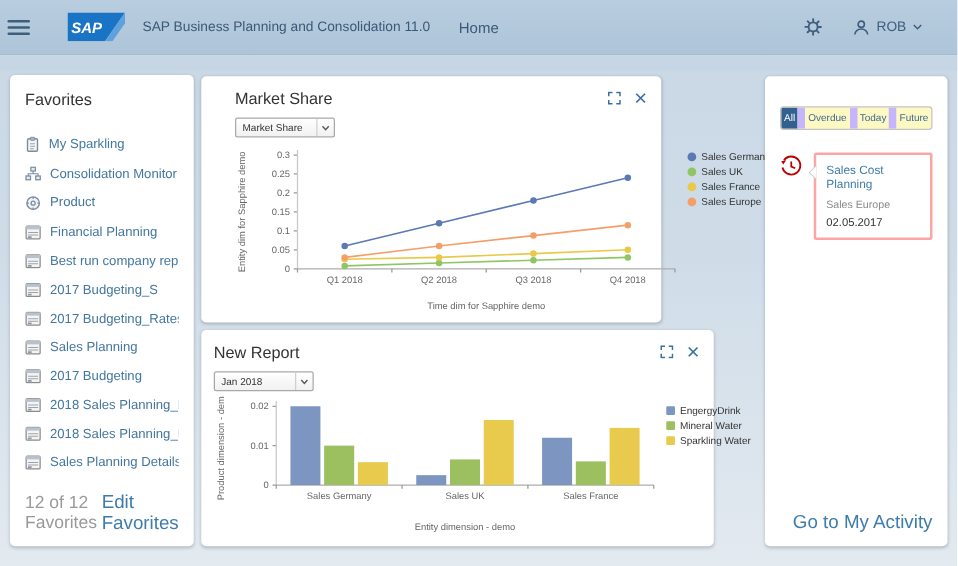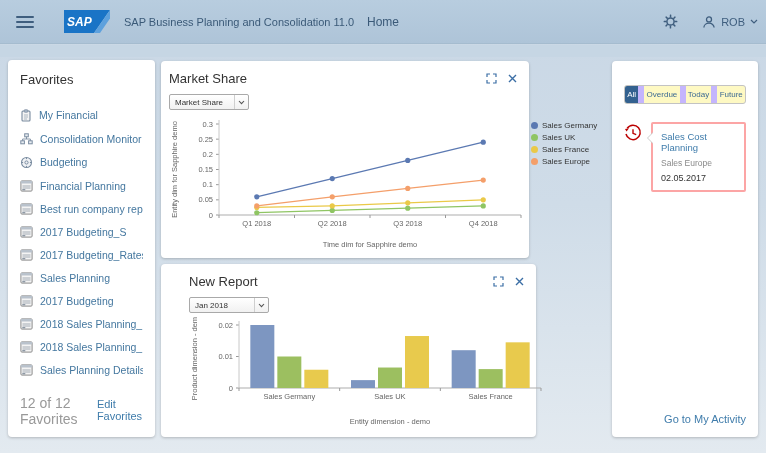--- a/index.html
+++ b/index.html
@@ -4,52 +4,52 @@
 <style>
   * { box-sizing: border-box; }
   body { margin:0; font-family:"Liberation Sans", sans-serif; }
   .page { position:relative; width:766px; height:453px; overflow:hidden;
           background:linear-gradient(180deg,#c9d7e5 0%,#cfdce8 45%,#e3eaf0 100%); }
 
   
   .shell { position:absolute; top:0; left:0; right:0; height:44px;
            background:linear-gradient(#b8cddf,#aec4d8); border-bottom:1px solid #a5bccf;
            display:flex; align-items:center; }
-  .shell-left { display:flex; align-items:center; padding-left:16px; }
+  .shell-left { display:flex; align-items:center; padding-left:6px; }
   .burger { width:18px; cursor:pointer; margin-right:30px; }
   .burger span { display:block; height:2px; background:#3f5e7e; margin:3px 0; border-radius:1px; }
   .logo { margin-right:14px; display:flex; align-items:center; }
   .shell-title { font-size:11px; color:#3b5a78; }
   .shell-center { position:absolute; left:0; right:0; text-align:center; font-size:12px; color:#3b5a78; pointer-events:none; }
   .shell-center span { pointer-events:auto; cursor:pointer; }
-  .shell-right { margin-left:auto; display:flex; align-items:center; gap:24px; padding-right:8px; }
+  .shell-right { margin-left:auto; display:flex; align-items:center; gap:24px; padding-right:28px; }
   .usr { display:flex; align-items:center; gap:5px; font-size:11px; color:#3f5e7e; cursor:pointer; }
   .sub-band { position:absolute; top:45px; left:0; right:0; height:12px; background:#c6d6e4; }
 
   
   .card { position:absolute; background:#fff; border-radius:4px;
           box-shadow:0 1px 3px rgba(0,0,0,.22); }
   #favorites-card { left:8px;  top:60px;  width:147px; height:377px; padding:12px; }
-  #market-share-card { left:161px; top:61px;  width:368px; height:197px; padding:10px 8px; }
-  #new-report-card   { left:161px; top:264px; width:375px; height:173px; padding:10px 28px; }
+  #market-share-card { left:161px; top:61px;  width:368px; height:197px; padding:10px 27px; }
+  #new-report-card   { left:161px; top:264px; width:410px; height:173px; padding:10px 10px; }
   #timeline-card     { left:612px; top:61px;  width:146px; height:376px; padding:12px; }
   .card-title { font-size:13px; color:#333; }
 
   .panel-actions { position:absolute; top:12px; right:12px; display:flex; gap:11px; align-items:center; }
   .panel-actions span { cursor:pointer; line-height:0; }
 
   
   .fav-list { margin-top:16px; }
   .fav-item { display:flex; align-items:center; gap:7px; padding:5.5px 0; cursor:pointer; }
   .fav-ic { line-height:0; }
   .fav-label { font-size:10.5px; color:#44779f; white-space:nowrap; overflow:hidden; }
   .fav-footer { position:absolute; bottom:10px; left:12px; right:12px;
                 display:flex; justify-content:space-between; align-items:baseline; }
   .fav-count { font-size:14px; color:#999; }
-  .link { color:#3f7cab; font-size:11px; cursor:pointer; }
+  .link { color:#3f7cab; font-size:15px; cursor:pointer; }
 
   
   .dropdown { width:80px; height:16px; margin-top:8px; border:1px solid #a9a9a9; border-radius:2px;
               background:linear-gradient(#ffffff,#f1f1f1); display:flex; align-items:center; cursor:pointer; }
   .dd-text { flex:1; padding-left:5px; font-size:8px; color:#333; white-space:nowrap; overflow:hidden; }
   .dd-arrow { width:14px; height:100%; display:flex; align-items:center; justify-content:center; border-left:1px solid #cfcfcf; }
 
   
   .chart-row { display:flex; margin-top:4px; }
   .legend { margin-left:2px; padding-top:7px; }
@@ -133,38 +133,38 @@
 
   <div class="card" id="favorites-card">
     <div class="card-title">Favorites</div>
     <div class="fav-list">
         <div class="fav-item">
           <span class="fav-ic"><svg width="12" height="13" viewBox="0 0 12 13">
               <rect x="2" y="2" width="8" height="10" rx="1" fill="#f3f3f3" stroke="#7a8ca0" stroke-width="1.1"></rect>
               <rect x="4.2" y="0.8" width="3.6" height="2.4" rx="0.6" fill="#aebccb" stroke="#7a8ca0" stroke-width="0.8"></rect>
               <path d="M4,6 h4 M4,8 h4 M4,10 h3" stroke="#9aa7b4" stroke-width="0.8"></path>
             </svg></span>
-          <span class="fav-label">My Financial</span>
+          <span class="fav-label">My Sparkling</span>
         </div>
         <div class="fav-item">
           <span class="fav-ic"><svg width="13" height="12" viewBox="0 0 13 12">
               <rect x="4.7" y="0.8" width="3.6" height="3" fill="#e8edf2" stroke="#7a8ca0" stroke-width="1"></rect>
               <rect x="0.8" y="7.8" width="3.6" height="3" fill="#e8edf2" stroke="#7a8ca0" stroke-width="1"></rect>
               <rect x="8.6" y="7.8" width="3.6" height="3" fill="#e8edf2" stroke="#7a8ca0" stroke-width="1"></rect>
               <path d="M6.5,3.8 V6 M2.6,7.8 V6 H10.4 V7.8" fill="none" stroke="#7a8ca0" stroke-width="0.9"></path>
             </svg></span>
           <span class="fav-label">Consolidation Monitor</span>
         </div>
         <div class="fav-item">
           <span class="fav-ic"><svg width="13" height="13" viewBox="0 0 13 13">
               <circle cx="6.5" cy="6.5" r="5" fill="#f0f2f5" stroke="#7a8ca0" stroke-width="1.1"></circle>
               <circle cx="6.5" cy="6.5" r="1.6" fill="none" stroke="#7a8ca0" stroke-width="1"></circle>
               <path d="M6.5,1.5 v1.6 M6.5,9.9 v1.6 M1.5,6.5 h1.6 M9.9,6.5 h1.6" stroke="#7a8ca0" stroke-width="1"></path>
             </svg></span>
-          <span class="fav-label">Budgeting</span>
+          <span class="fav-label">Product</span>
         </div>
         <div class="fav-item">
           <span class="fav-ic"><svg width="13" height="12" viewBox="0 0 13 12">
               <rect x="0.9" y="0.9" width="11.2" height="10.2" rx="1" fill="#f4f4f4" stroke="#8a8a8a" stroke-width="1"></rect>
               <rect x="0.9" y="0.9" width="11.2" height="2.6" fill="#b9c2cc"></rect>
               <path d="M2.5,6 h8 M2.5,8 h8" stroke="#9aa3ad" stroke-width="0.9"></path>
               <rect x="2.3" y="9" width="3" height="1.4" fill="#8e99a5"></rect>
             </svg></span>
           <span class="fav-label">Financial Planning</span>
         </div>
@@ -384,20 +384,34 @@
             <rect x="88.33333333333334" y="39.5" width="24" height="31.5" fill="#9cbf60"></rect>
             <rect x="115.33333333333334" y="52.730000000000004" width="24" height="18.269999999999996" fill="#e8ca4d"></rect>
             <rect x="162.00000000000003" y="63.125" width="24" height="7.875" fill="#7d96c1"></rect>
             <rect x="189.00000000000003" y="50.525000000000006" width="24" height="20.474999999999994" fill="#9cbf60"></rect>
             <rect x="216.00000000000003" y="19.025" width="24" height="51.975" fill="#e8ca4d"></rect>
             <rect x="262.6666666666667" y="33.2" width="24" height="37.8" fill="#7d96c1"></rect>
             <rect x="289.6666666666667" y="52.1" width="24" height="18.9" fill="#9cbf60"></rect>
             <rect x="316.6666666666667" y="25.325000000000003" width="24" height="45.675" fill="#e8ca4d"></rect>
             <text x="201" y="107" text-anchor="middle" font-size="7.5" fill="#666">Entity dimension - demo</text>
           </svg></div>
+      <div class="legend">
+          <div class="legend-item">
+            <span class="bullet square" style="background:#7d96c1"></span>
+            <span>EngergyDrink</span>
+          </div>
+          <div class="legend-item">
+            <span class="bullet square" style="background:#9cbf60"></span>
+            <span>Mineral Water</span>
+          </div>
+          <div class="legend-item">
+            <span class="bullet square" style="background:#e8ca4d"></span>
+            <span>Sparkling Water</span>
+          </div>
+        </div>
     </div>
   </div>
 
   <div class="card" id="timeline-card">
     <div class="seg-tabs">
         <div class="seg-tab sel">All</div>
         <div class="seg-tab">Overdue</div>
         <div class="seg-tab">Today</div>
         <div class="seg-tab">Future</div>
       </div>

